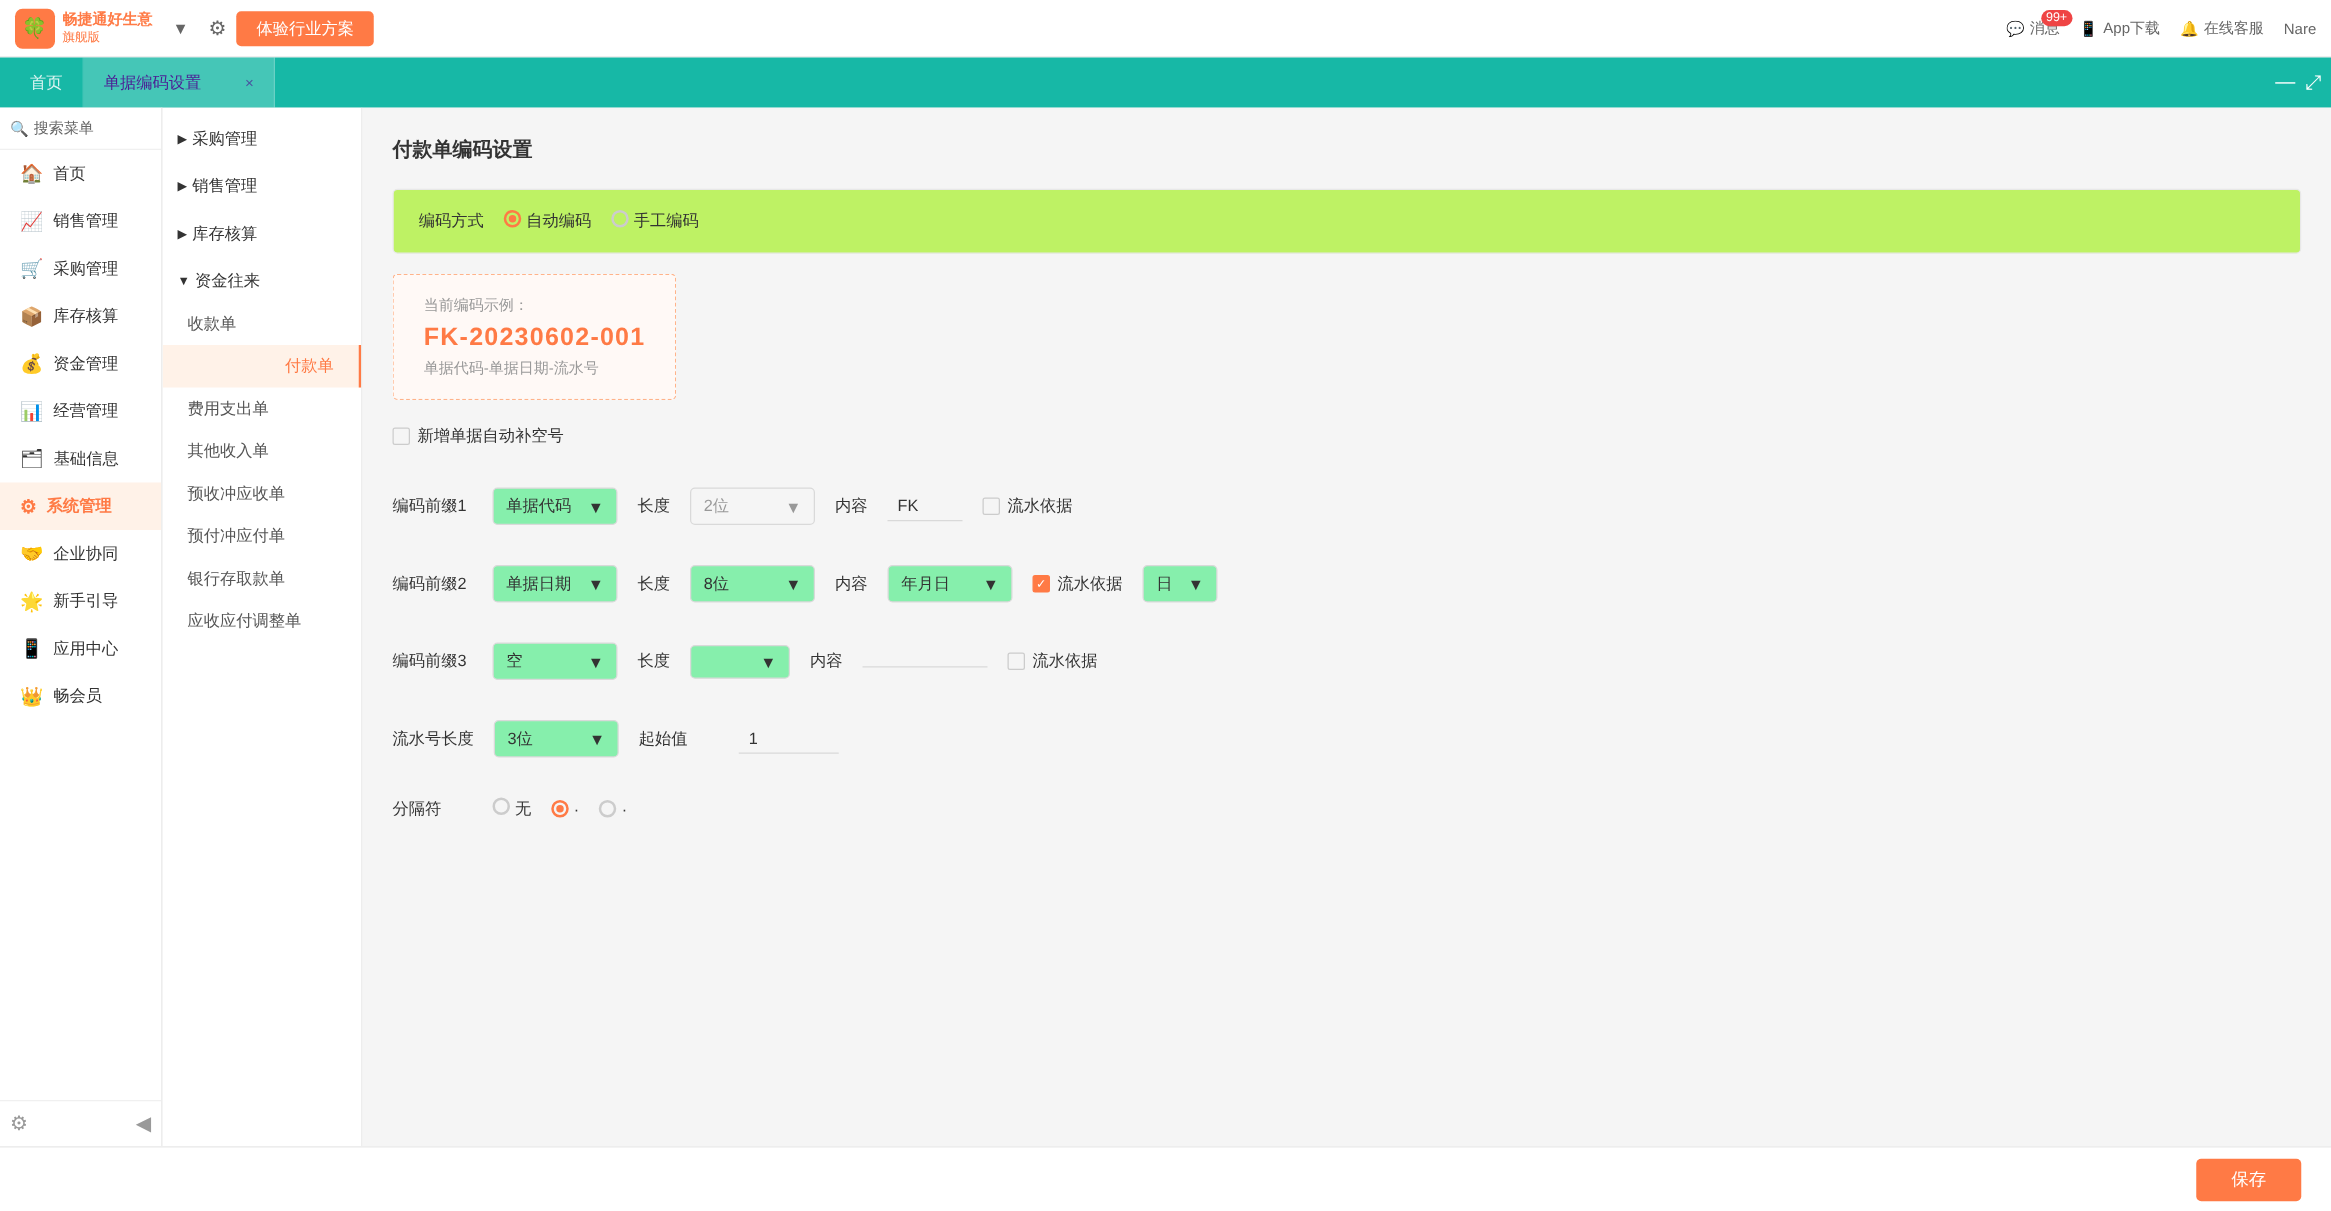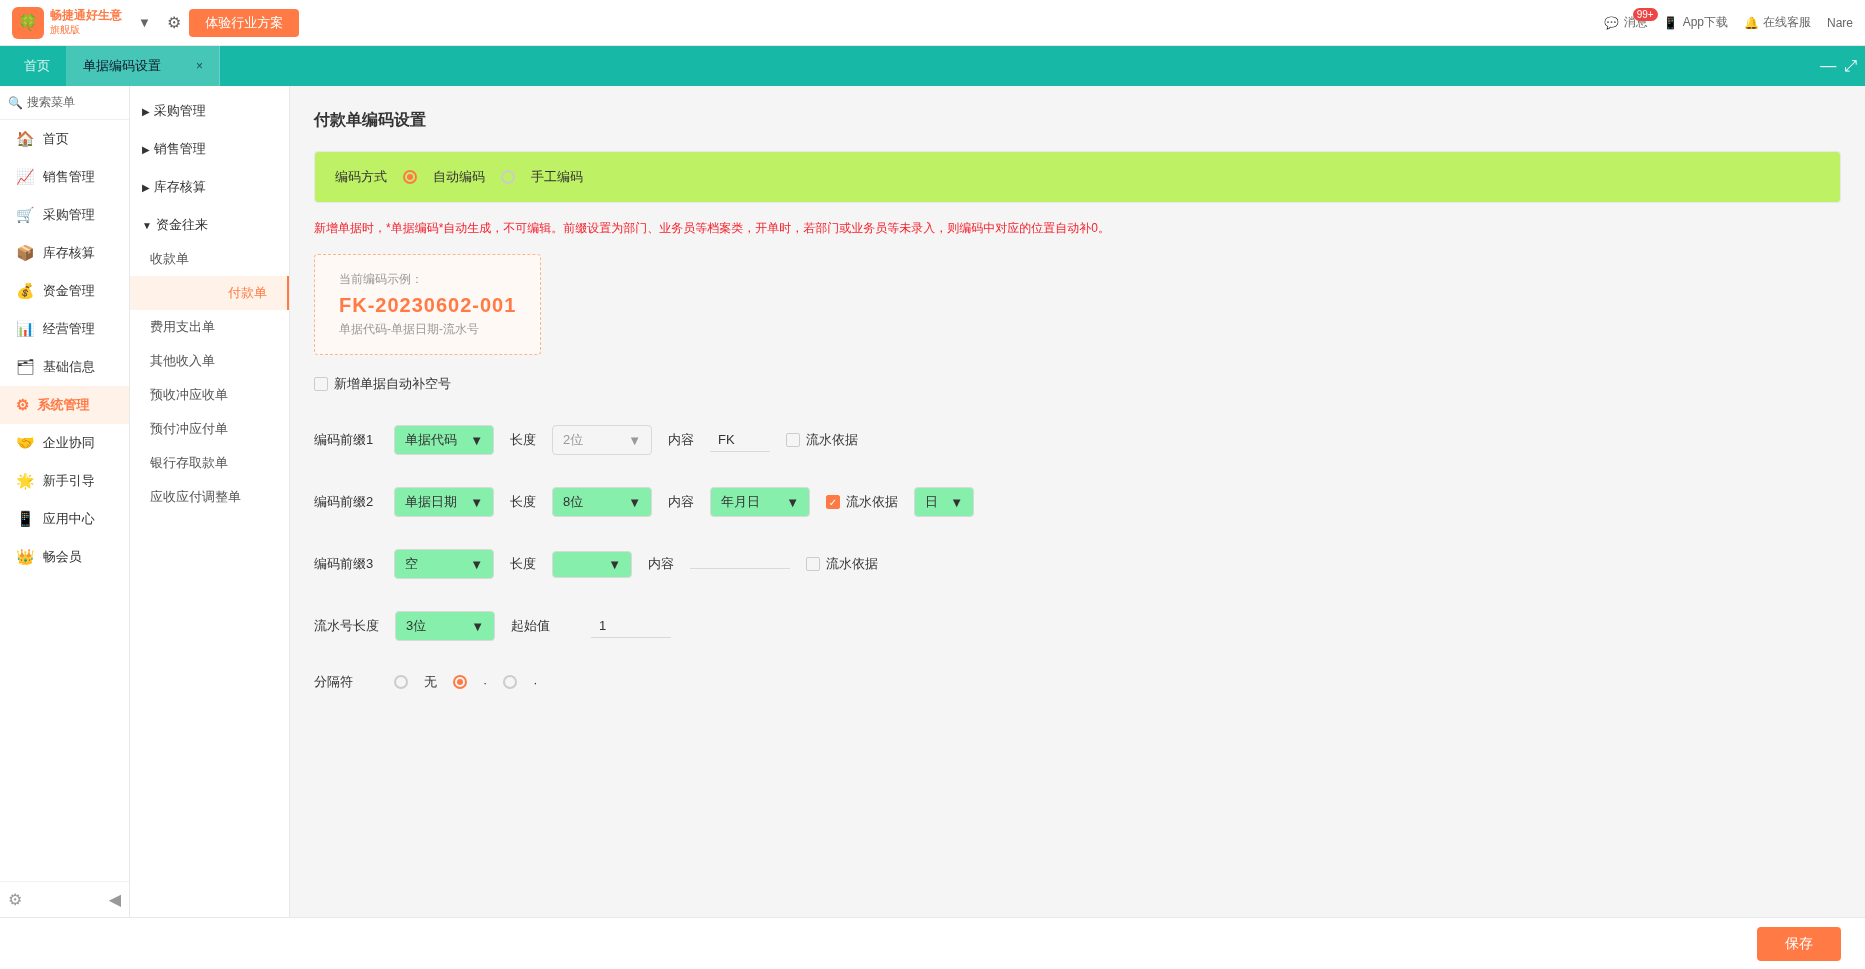--- a/index.html
+++ b/index.html
@@ -30,21 +30,21 @@
     .sidebar-search { padding: 8px; border-bottom: 1px solid #f0f0f0; display: flex; align-items: center; gap: 4px; cursor: pointer; color: #666; font-size: 12px; }
     .sidebar-item { padding: 10px 16px; cursor: pointer; color: #333; font-size: 13px; display: flex; align-items: center; gap: 8px; }
     .sidebar-item.active { background: #fff2e8; color: #ff7a45; font-weight: bold; }
     .sidebar-item .item-icon { font-size: 15px; }
     .sidebar-footer { margin-top: auto; border-top: 1px solid #f0f0f0; padding: 8px; display: flex; justify-content: space-between; }
     .sidebar-footer-btn { background: none; border: none; cursor: pointer; color: #999; font-size: 16px; }
 
     
     .tab-bar { background: #17b8a6; display: flex; align-items: center; padding: 0 8px; height: 40px; flex-shrink: 0; }
     .tab-item { padding: 0 16px; height: 40px; display: flex; align-items: center; cursor: pointer; color: rgba(255,255,255,0.85); font-size: 13px; gap: 6px; border-right: 1px solid rgba(255,255,255,0.2); }
-    .tab-item.active { background: rgba(255,255,255,0.2); color: #0f172a; gap: 35px; }
+    .tab-item.active { background: rgba(255,255,255,0.2); color: #4c1d95; gap: 35px; }
     .tab-close { font-size: 12px; cursor: pointer; opacity: 0.7; }
     .tab-bar-right { margin-left: auto; display: flex; gap: 8px; }
     .tab-bar-btn { background: none; border: none; cursor: pointer; color: #fff; font-size: 16px; }
 
     
     .content-area { display: flex; flex: 1; overflow: hidden; }
 
     
     .sub-sidebar { width: 160px; background: #fff; border-right: 1px solid #e8e8e8; overflow-y: auto; flex-shrink: 0; padding: 8px 0; }
     .sub-menu-group { margin-bottom: 4px; }
@@ -55,21 +55,21 @@
 
     
     .main-content { flex: 1; overflow-y: auto; padding: 24px; background: #f5f5f5; }
     .page-title { font-size: 16px; font-weight: bold; color: #333; margin-bottom: 20px; }
 
     
     .section-box { background: #bef264; border-radius: 4px; padding: 16px 20px; margin-bottom: 16px; border: 1px solid #e8e8e8; }
     .encoding-mode { display: flex; align-items: center; gap: 16px; }
     .mode-label { font-size: 13px; color: #333; }
     .radio-group { display: flex; align-items: center; gap: 16px; }
-    .radio-item { display: flex; align-items: center; gap: 16px; cursor: pointer; font-size: 13px; }
+    .radio-item { display: flex; gap: 4px; cursor: pointer; font-size: 13px; }
     .radio-dot { width: 14px; height: 14px; border-radius: 50%; border: 2px solid #ccc; display: flex; align-items: center; justify-content: center; }
     .radio-dot.checked { border-color: #ff7a45; }
     .radio-dot.checked::after { content: ''; width: 6px; height: 6px; background: #ff7a45; border-radius: 50%; }
 
     
     .info-text { font-size: 12px; color: #666; margin-bottom: 16px; line-height: 1.6; }
     .info-text span { color: #f5222d; }
 
     
     .preview-box { background: #fff9f6; border: 1px dashed #ffb38a; border-radius: 4px; padding: 16px 24px; margin-bottom: 20px; display: inline-block; }
@@ -259,23 +259,20 @@
             </label>
             <label class="radio-item">
               <div class="radio-dot"></div>
               <span>手工编码</span>
             </label>
           </div>
         </div>
       </div>
 
       
-      <div class="info-text">
-        <span>新增单据时，*单据编码*自动生成，不可编辑。前缀设置为部门、业务员等档案类，开单时，若部门或业务员等未录入，则编码中对应的位置自动补0。</span>
-      </div>
 
       
       <div class="preview-box">
         <div class="preview-label">当前编码示例：</div>
         <div class="preview-code">FK-20230602-001</div>
         <div class="preview-desc">单据代码-单据日期-流水号</div>
       </div>
 
       
       <div class="checkbox-row">

